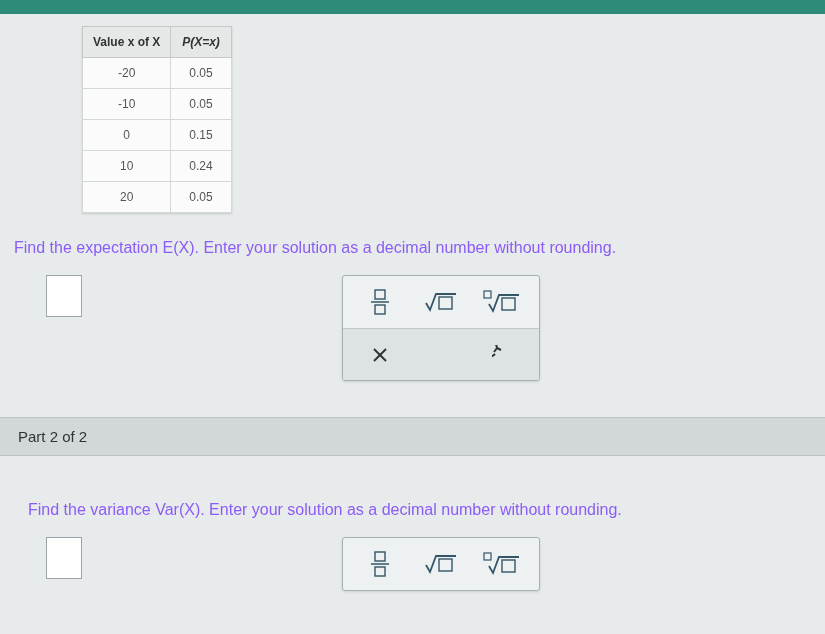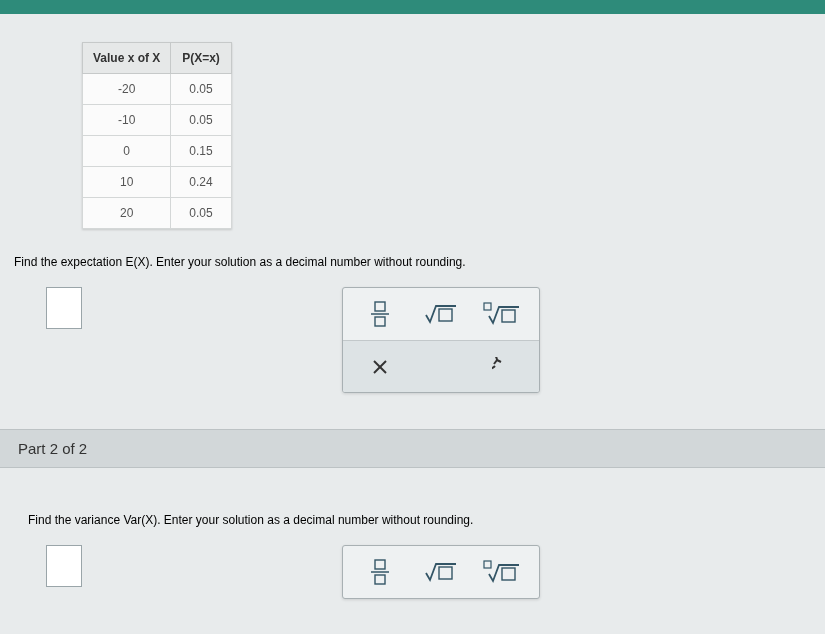--- a/index.html
+++ b/index.html
@@ -14,21 +14,21 @@
   .topbar {
     height: 14px;
     background: #2e8b7a;
     width: 100%;
   }
   .content {
     padding: 0;
   }
   .prob-table {
     border-collapse: collapse;
-    margin: 28px 0 18px 82px;
+    margin: 12px 0 18px 82px;
     background: #fff;
     box-shadow: 0 1px 2px rgba(0,0,0,0.15);
   }
   .prob-table th {
     background: #e6e8e8;
     font-weight: bold;
     font-size: 12px;
     padding: 8px 10px;
     border: 1px solid #c6c9c9;
     text-align: center;
@@ -36,22 +36,22 @@
   }
   .prob-table td {
     border: 1px solid #d4d7d7;
     padding: 8px 18px;
     text-align: center;
     font-size: 12px;
     color: #555;
     background: #fbfbfb;
   }
   .prompt {
-    font-size: 12px;
-    color: #000000;
+    font-size: 16px;
+    color: #8b5cf6;
     padding: 8px 14px 18px 14px;
   }
   .answer-row {
     display: flex;
     align-items: flex-start;
     gap: 260px;
     padding: 0 0 28px 46px;
   }
   .answer-input {
     width: 36px;
@@ -105,21 +105,21 @@
 <body>
 
 <div class="topbar"></div>
 
 <div class="content">
 
   <table class="prob-table">
     <thead>
       <tr>
         <th>Value x of X</th>
-        <th><span style="">P(X=x)</span></th>
+        <th><span style="font-style:italic">P(X=x)</span></th>
       </tr>
     </thead>
     <tbody>
       <tr>
         <td>-20</td>
         <td>0.05</td>
       </tr>
       <tr>
         <td>-10</td>
         <td>0.05</td>

